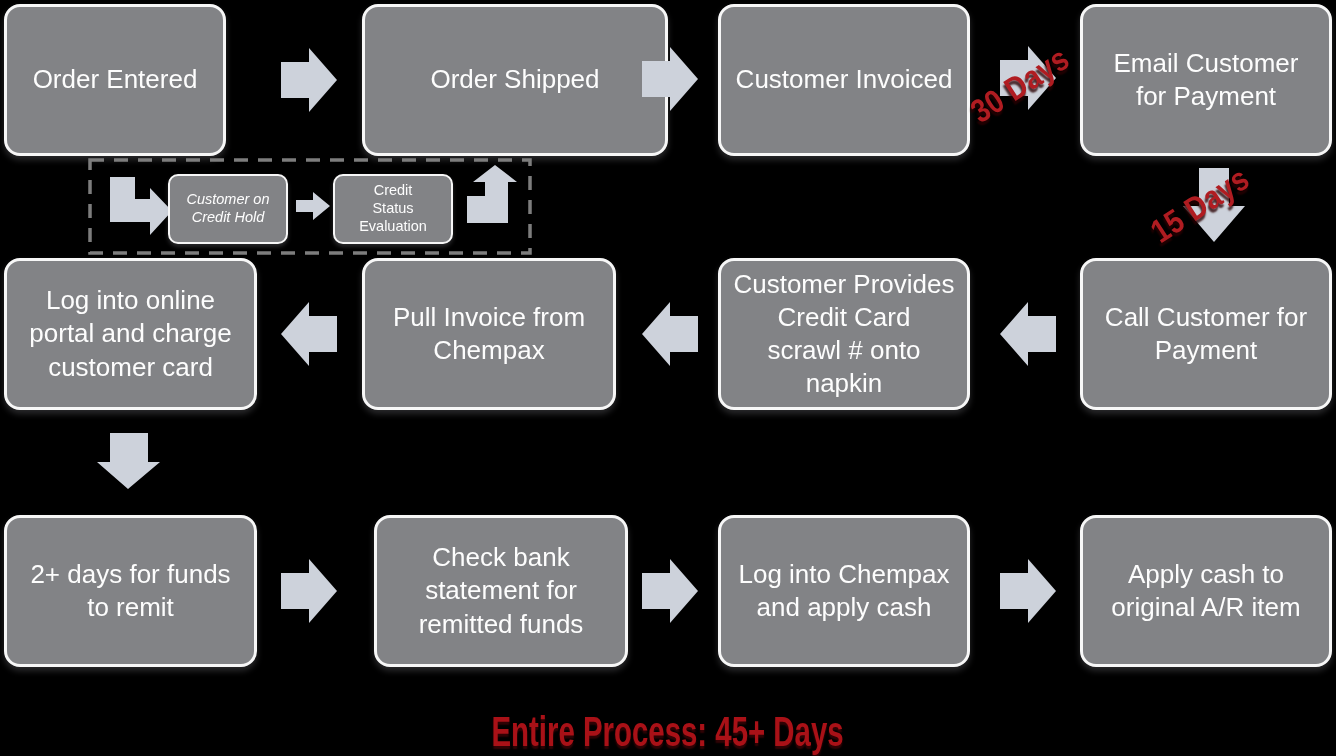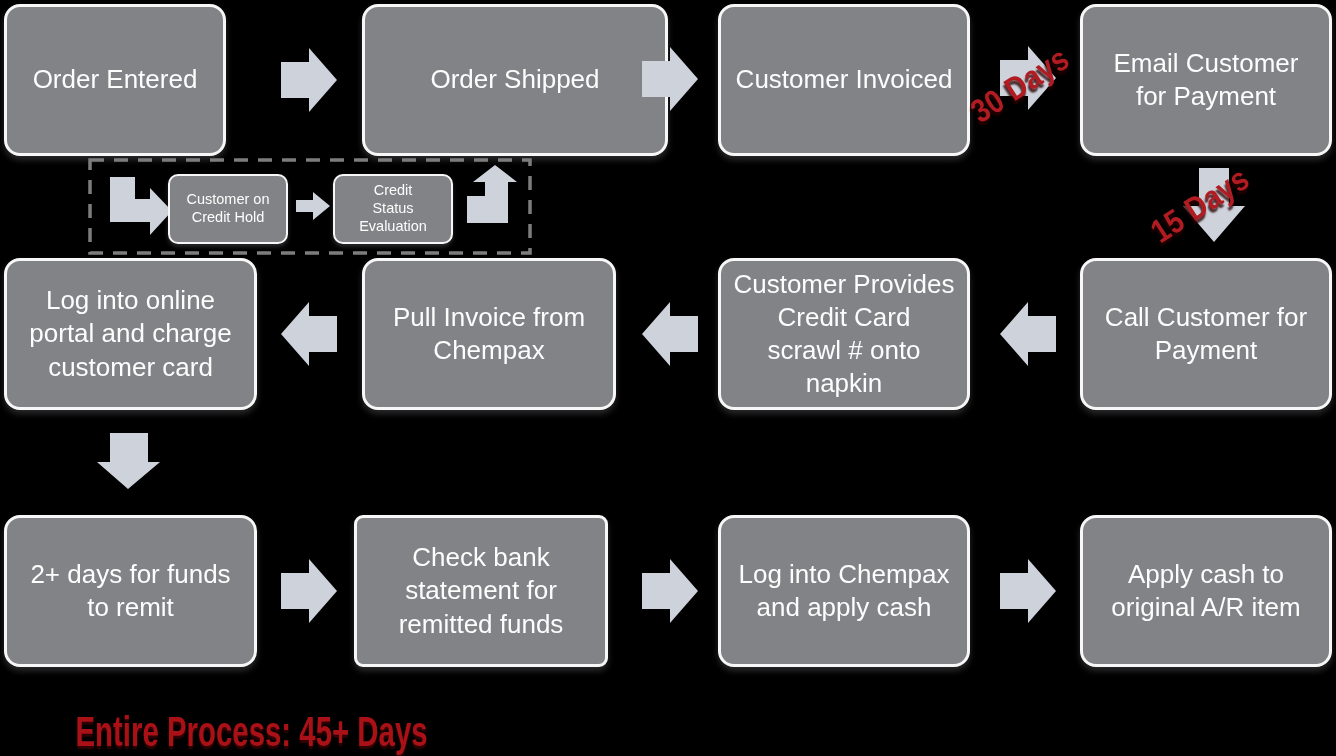--- a/index.html
+++ b/index.html
@@ -54,20 +54,21 @@
     white-space: nowrap;
     letter-spacing: 0.5px;
     text-shadow: -3px 3px 2px rgba(42,0,2,0.8);
   }
   .stamp-30 { left: 1020px; top: 85px; transform: translate(-50%,-50%) rotate(-33deg) scaleX(0.85); }
   .stamp-15 { left: 1200px; top: 205px; transform: translate(-50%,-50%) rotate(-33deg) scaleX(0.85); }
   .title-wrap {
     position: absolute;
     left: 0; right: 0;
     top: 708px;
+    text-align: center;
   }
   .title-text {
     display: inline-block;
     color: var(--title-red);
     font-size: 42px;
     font-weight: 700;
     letter-spacing: 0px;
     transform: scaleX(0.70);
     transform-origin: center;
     text-shadow: 0 3px 2px rgba(58,3,6,0.85);
@@ -111,21 +112,21 @@
       <rect x="2" y="2" width="440" height="93" fill="none" stroke="currentColor" stroke-width="3.5" stroke-dasharray="14 10"></rect>
     </svg>
   </div>
 
   <div class="arrow" style="left:110px; top:177px;">
     <svg width="62" height="58" viewBox="0 0 62 58">
         <polygon points="0,0 25,0 25,22 40,22 40,11 62,34 40,58 40,45 0,45" fill="currentColor"></polygon>
       </svg>
   </div>
 
-  <div class="box sm" style="left:168px; top:174px; width:120px; height:70px;">Customer on
+  <div class="box sm" style="left:168px; top:174px; width:120px; height:70px;font-style:italic;">Customer on
 Credit Hold</div>
 
   <div class="arrow" style="left:296px; top:192px;">
     <svg width="34" height="28" viewBox="0 0 34 28">
         <polygon points="0,8 17,8 17,0 34,14 17,28 17,20 0,20" fill="currentColor"></polygon>
       </svg>
   </div>
 
   <div class="box sm" style="left:333px; top:174px; width:120px; height:70px;">Credit
 Status
@@ -184,21 +185,21 @@
 
   <div class="box lg" style="left:4px; top:515px; width:253px; height:152px;">2+ days for funds
 to remit</div>
 
   <div class="arrow" style="left:281px; top:559px;">
     <svg width="56" height="64" viewBox="0 0 56 64">
         <polygon points="0,14 28,14 28,0 56,32 28,64 28,50 0,50" fill="currentColor"></polygon>
       </svg>
   </div>
 
-  <div class="box lg" style="left:354px; top:515px; width:254px; height:152px;border-radius:9px;">Check bank
+  <div class="box lg" style="left:374px; top:515px; width:254px; height:152px;">Check bank
 statement for
 remitted funds</div>
 
   <div class="arrow" style="left:642px; top:559px;">
     <svg width="56" height="64" viewBox="0 0 56 64">
         <polygon points="0,14 28,14 28,0 56,32 28,64 28,50 0,50" fill="currentColor"></polygon>
       </svg>
   </div>
 
   <div class="box lg" style="left:718px; top:515px; width:252px; height:152px;">Log into Chempax

